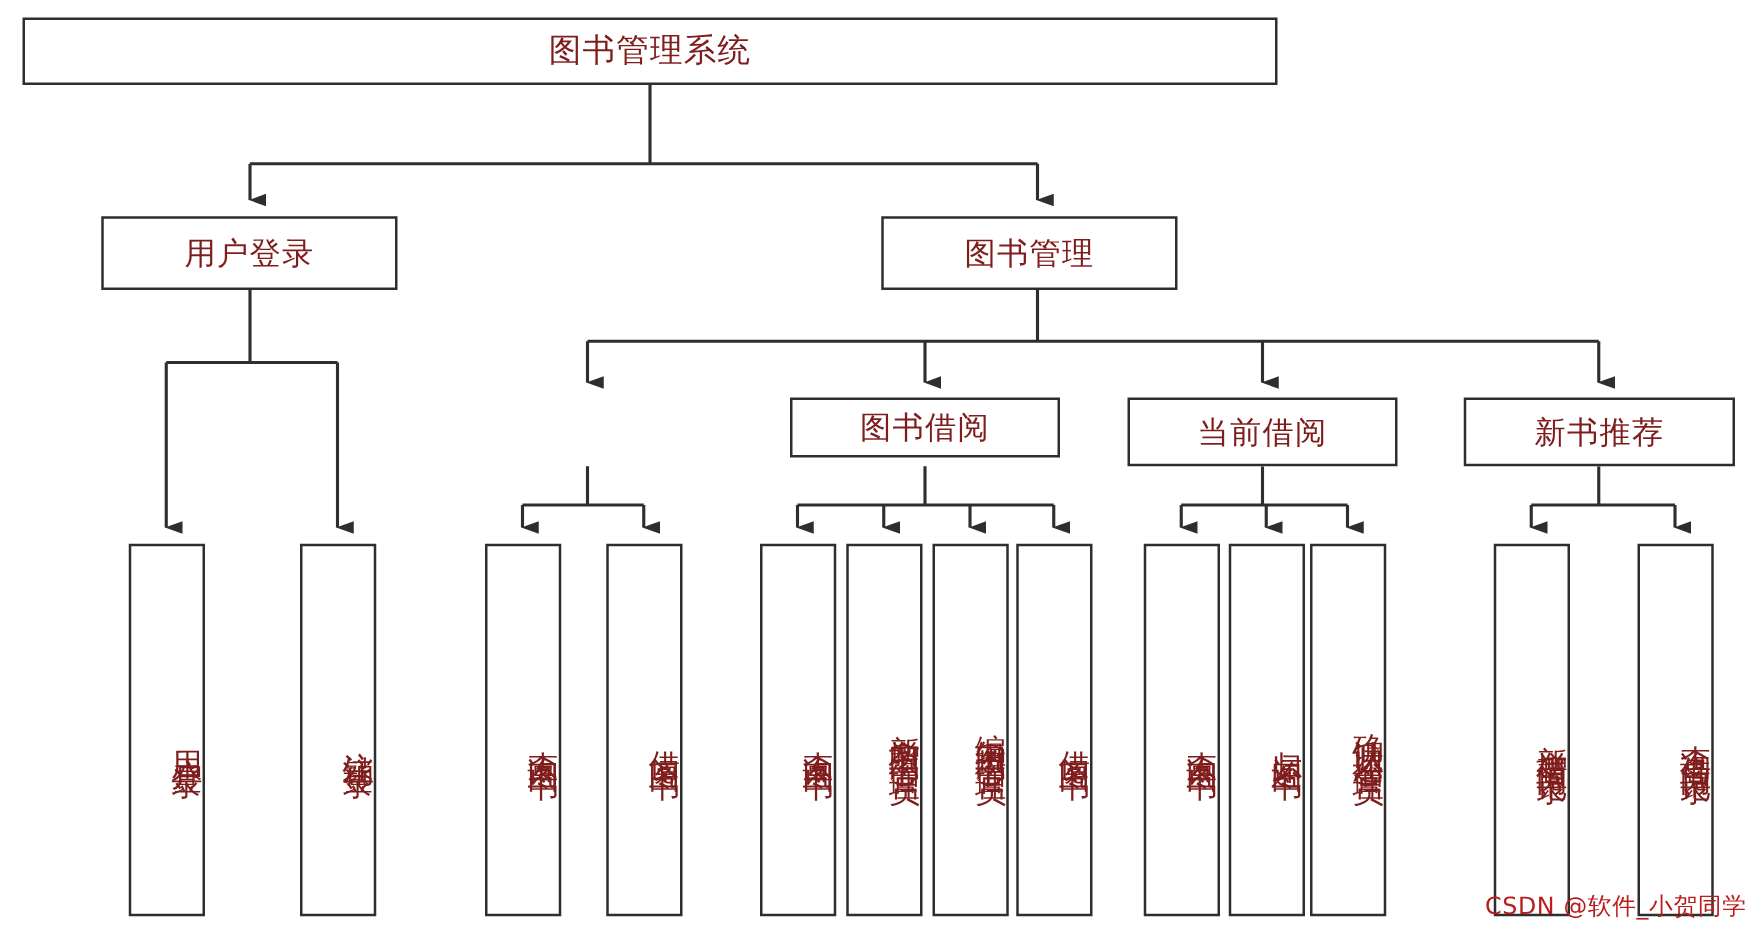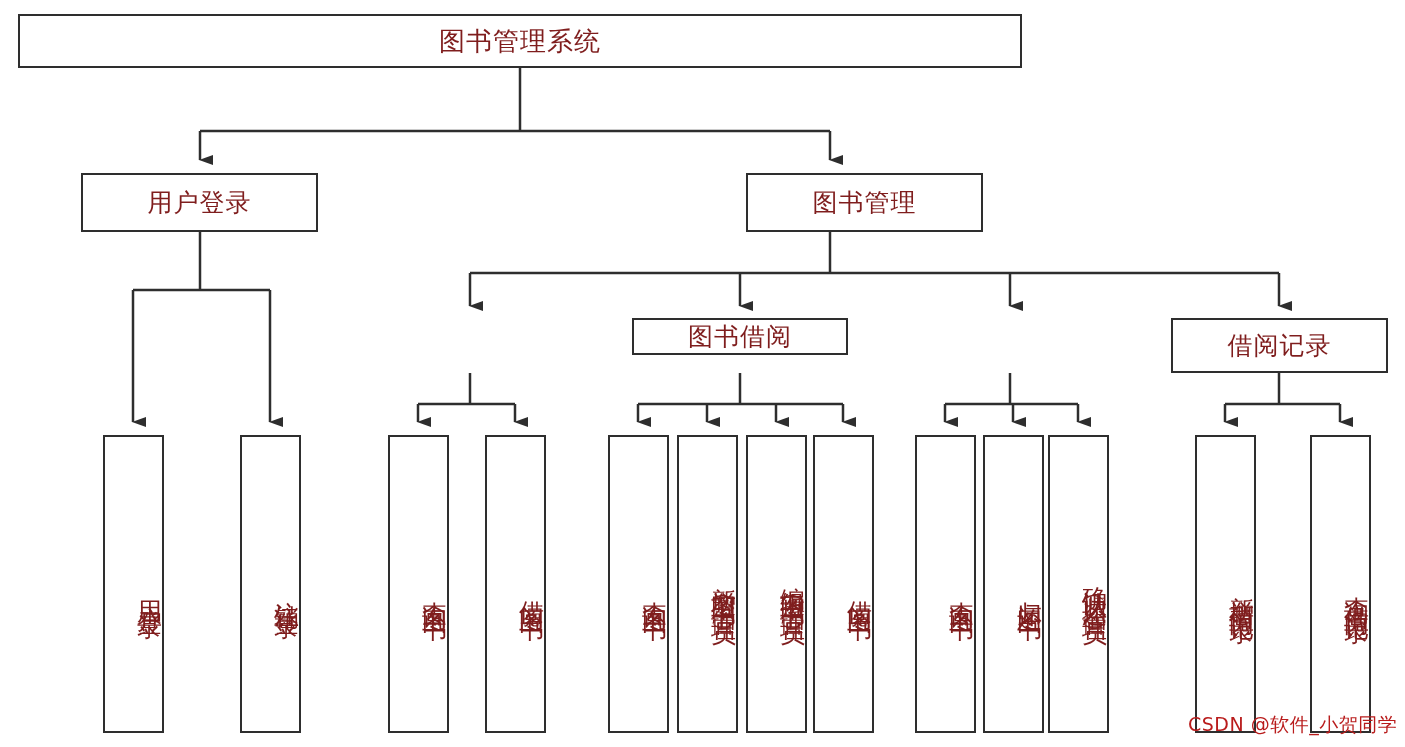--- a/index.html
+++ b/index.html
@@ -129,29 +129,32 @@
     </g>
   </svg>
 
   <div class="node horiz root" style="left:18px; top:14px; width:1004px; height:54px;">
     <span>图书管理系统</span>
   </div>
 
   <div class="node horiz" style="left:81px; top:173px; width:237px; height:59px;">
     <span>用户登录</span>
   </div>
-  <div class="node horiz" style="left:746px; top:173px; width:237px; height:59px;text-align:center;">
+  <div class="node horiz" style="left:705px; top:173px; width:237px; height:59px;text-align:center;">
     <span>图书管理</span>
   </div>
 
-  <div class="node horiz" style="left:632px; top:318px; width:216px; height:37px;">
+  <div class="node horiz" style="left:632px; top:318px; width:216px; height:48px;">
     <span>图书借阅</span>
   </div>
+  <div class="node horiz" style="left:902px; top:318px; width:216px; height:55px;">
+    <span>当前借阅</span>
+  </div>
   <div class="node horiz" style="left:1171px; top:318px; width:217px; height:55px;">
-    <span>借阅记录</span>
+    <span>新书推荐</span>
   </div>
 
   <div class="node vert" style="left:103px; top:435px; width:61px; height:298px;">
     <span class="vtext">用户登录</span>
   </div>
   <div class="node vert" style="left:240px; top:435px; width:61px; height:298px;">
     <span class="vtext">注销登录</span>
   </div>
 
   <div class="node vert" style="left:388px; top:435px; width:61px; height:298px;">

